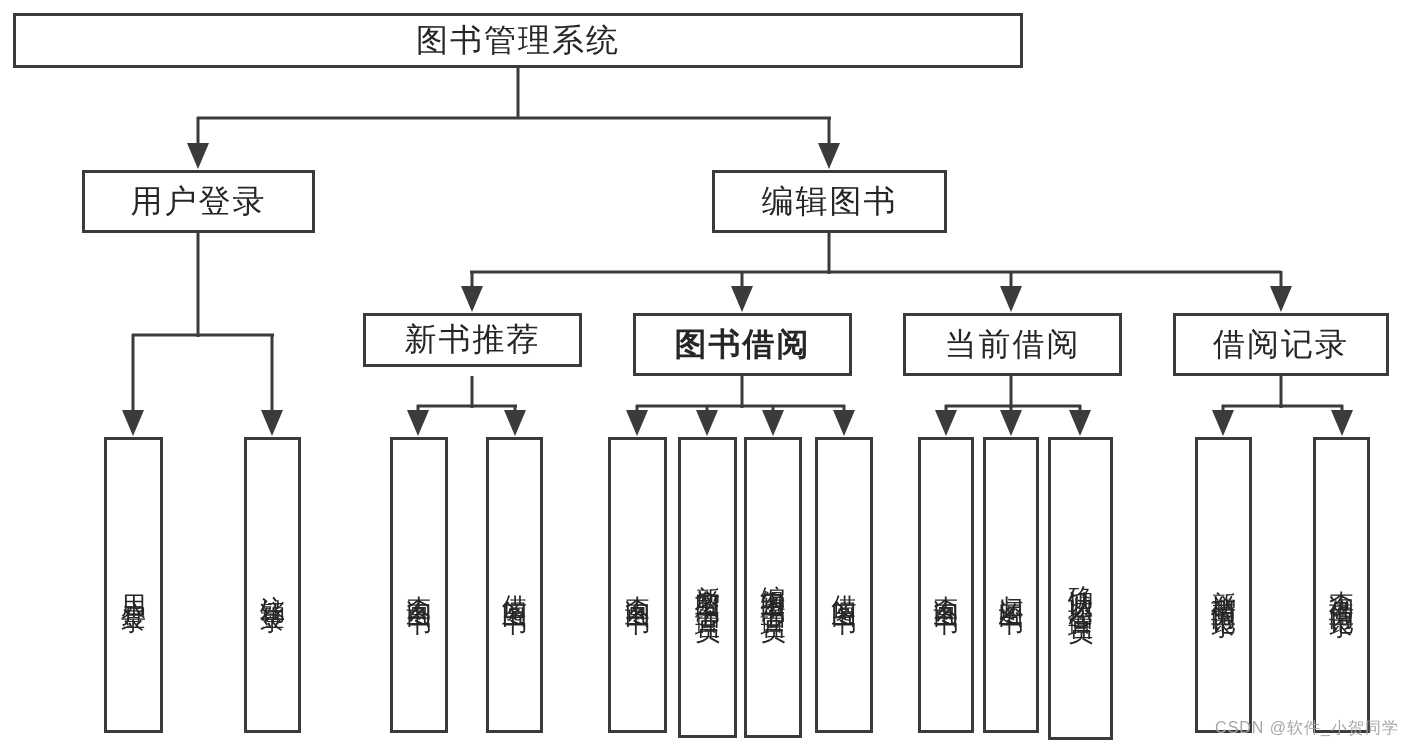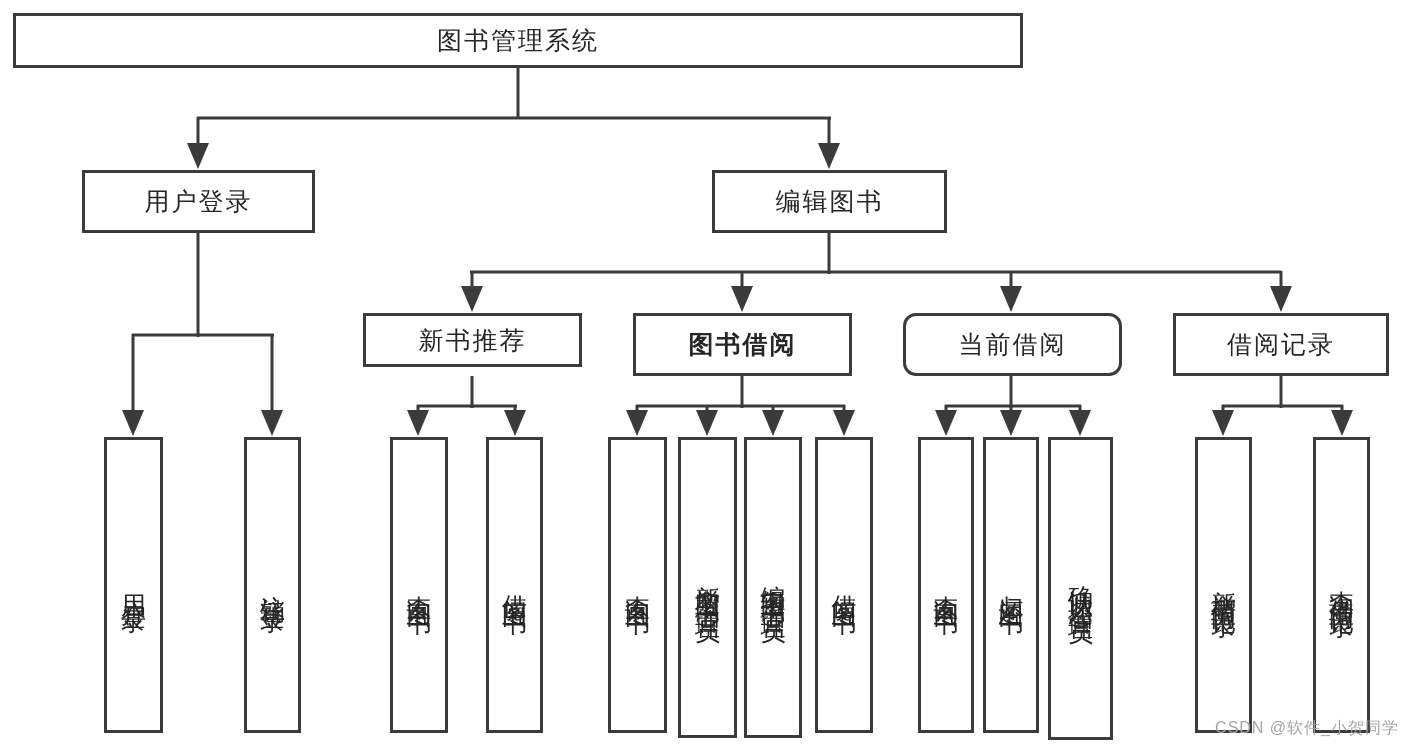--- a/index.html
+++ b/index.html
@@ -6,21 +6,21 @@
   .canvas{
     position:relative;width:1405px;height:747px;background:#ffffff;
     font-family:"Liberation Sans",sans-serif;overflow:hidden;
   }
   .connectors{position:absolute;left:0;top:0;width:1405px;height:747px;}
   .box{
     position:absolute;border:3px solid #3b3b3b;background:#ffffff;
     box-sizing:border-box;display:flex;align-items:center;justify-content:center;
     color:#262626;
   }
-  .hlabel{font-size:25px;letter-spacing:2px;white-space:nowrap;}
+  .hlabel{font-size:32px;letter-spacing:2px;white-space:nowrap;}
   .vtext{
     writing-mode:vertical-rl;text-orientation:mixed;
     font-size:25px;letter-spacing:5px;line-height:1;color:#262626;
   }
   .watermark{
     position:absolute;right:6px;bottom:8px;font-size:16px;color:#a8a5a5;
     letter-spacing:1px;z-index:5;white-space:nowrap;
   }
 </style>
 </head>
@@ -97,21 +97,21 @@
   <div class="box" style="left:712px;top:170px;width:235px;height:63px;">
     <span class="hlabel">编辑图书</span>
   </div>
 
   <div class="box" style="left:363px;top:313px;width:219px;height:54px;">
     <span class="hlabel">新书推荐</span>
   </div>
   <div class="box" style="left:633px;top:313px;width:219px;height:63px;font-weight:bold;">
     <span class="hlabel">图书借阅</span>
   </div>
-  <div class="box" style="left:903px;top:313px;width:219px;height:63px;border-radius:13px;">
+  <div class="box" style="left:903px;top:313px;width:219px;height:63px;">
     <span class="hlabel">当前借阅</span>
   </div>
   <div class="box" style="left:1173px;top:313px;width:216px;height:63px;text-align:center;">
     <span class="hlabel">借阅记录</span>
   </div>
 
   <div class="box" style="left:104px;top:437px;width:59px;height:296px;">
     <span class="vtext">用户登录</span>
   </div>
   <div class="box" style="left:244px;top:437px;width:57px;height:296px;">

